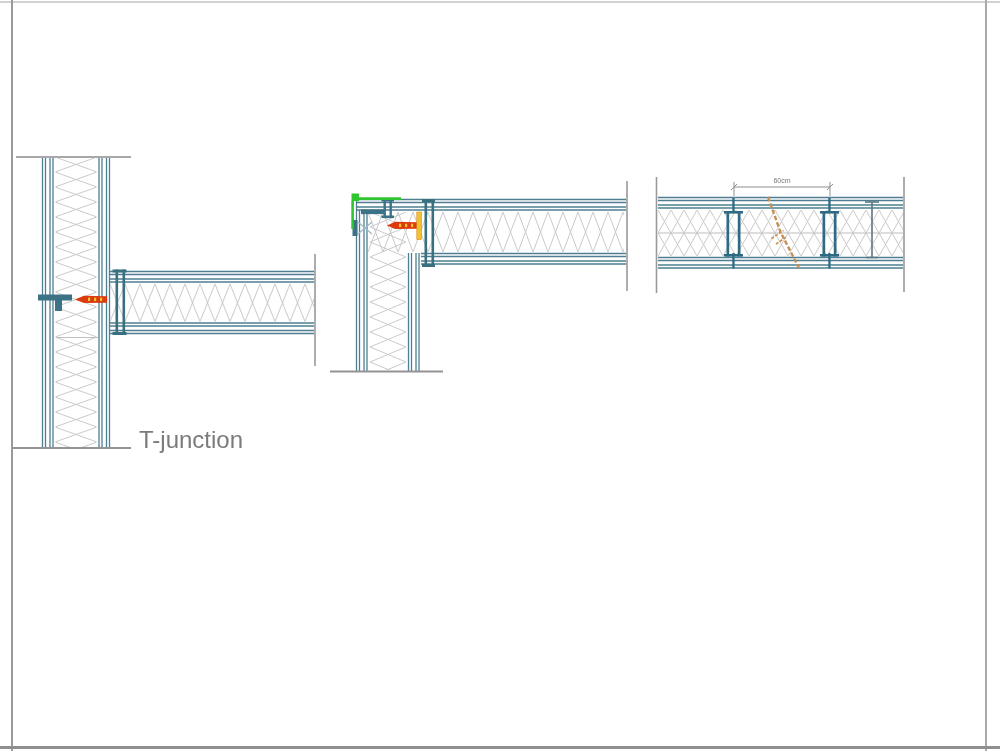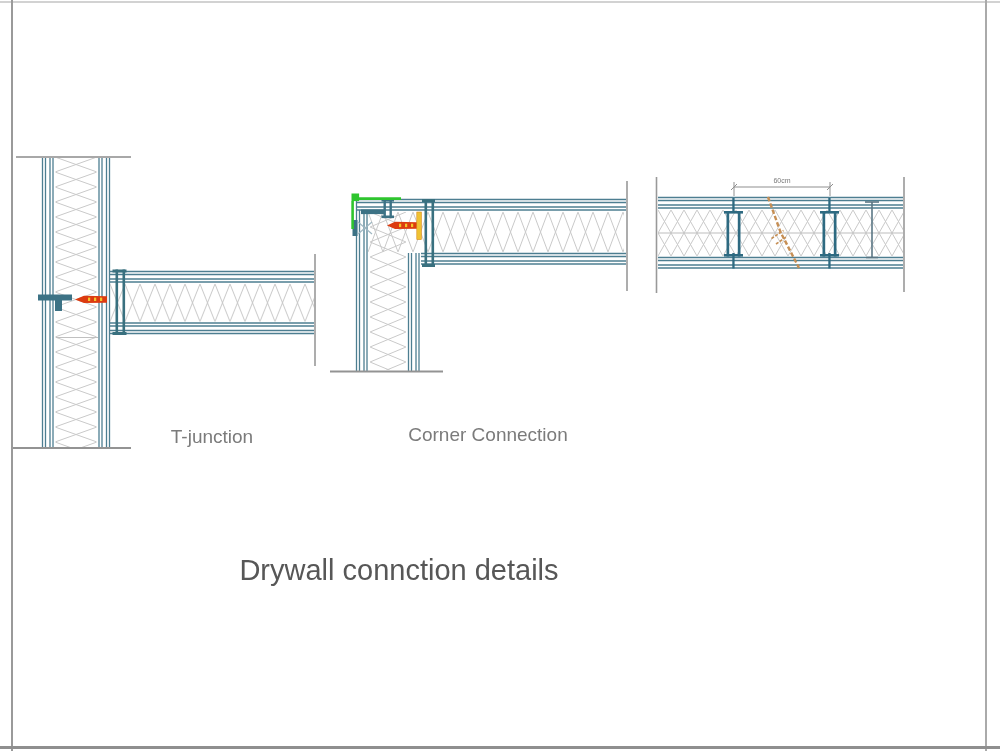--- a/index.html
+++ b/index.html
@@ -11,21 +11,21 @@
     --title-gray:#575757;
   }
   html,body{margin:0;padding:0;background:#fff;}
   body{width:1000px;height:751px;overflow:hidden;font-family:"Liberation Sans",sans-serif;}
   .canvas{position:relative;width:1000px;height:751px;background:#ffffff;}
   .frame-top{position:absolute;left:0;top:1px;width:1000px;height:2px;background:#d2d2d2;}
   .frame-bottom{position:absolute;left:0;top:746px;width:1000px;height:2.5px;background:#8f8f8f;}
   .frame-left{position:absolute;left:11px;top:0;width:2px;height:751px;background:#9a9a9a;}
   .frame-right{position:absolute;left:985px;top:0;width:2px;height:751px;background:#aaaaaa;}
   .drawing{position:absolute;left:0;top:0;}
-  .detail-label{position:absolute;color:var(--label-gray);font-size:19px;text-align:center;white-space:nowrap;}
+  .detail-label{position:absolute;color:var(--label-gray);font-size:24px;text-align:left;white-space:nowrap;}
   .label-t{left:139px;top:426px;width:146px;}
   .label-corner{left:396px;top:424px;width:184px;}
   .label-knauf{left:697px;top:426px;width:180px;}
   .drawing-title{position:absolute;left:233px;top:554px;width:332px;text-align:center;
     color:var(--title-gray);font-size:29px;white-space:nowrap;}
   .dim-text{font-family:"Liberation Sans",sans-serif;font-size:7px;fill:#7a7a7a;}
 </style>
 </head>
 <body>
 
@@ -219,17 +219,15 @@
 
       <g stroke="#c68f55" fill="none">
         <path d="M768,197 L780.5,232 L799,268" stroke-width="2.4" stroke-dasharray="4.5 2.2"></path>
         <line x1="771.5" y1="238.5" x2="783.5" y2="230.5" stroke-width="1.6" stroke-dasharray="3 1.5"></line>
         <line x1="776" y1="244" x2="787" y2="236.5" stroke-width="1.6" stroke-dasharray="3 1.5"></line>
       </g>
     </g>
   </svg>
 
   <div class="detail-label label-t">T-junction</div>
-  <div class="detail-label label-corner">Corner Connection</div>
-
-  <div class="drawing-title">Drywall connction details</div>
+
 
 </div>
 
 </body></html>

